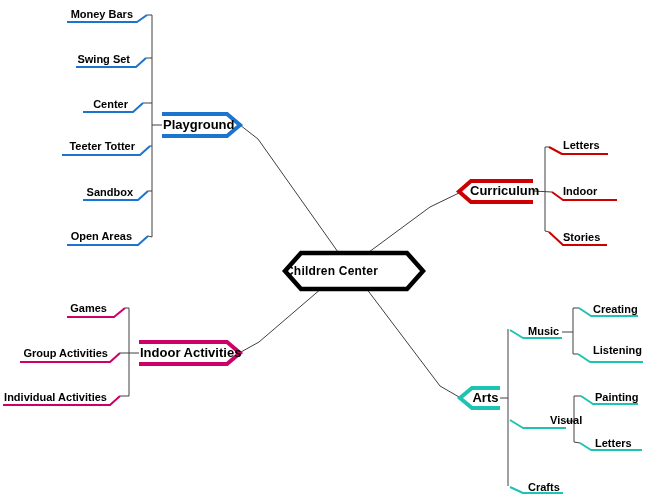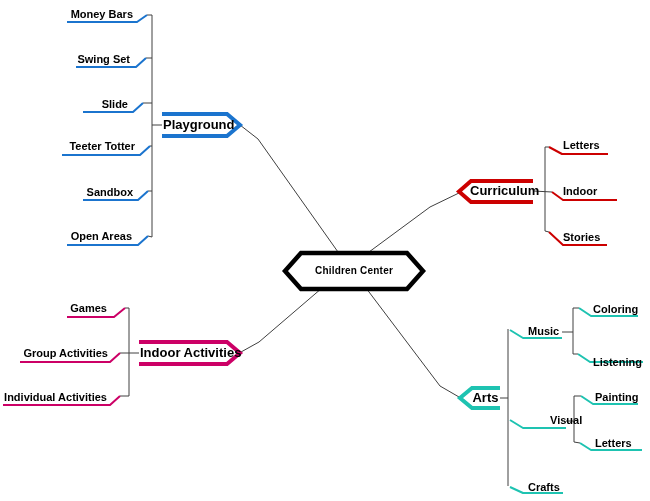--- a/index.html
+++ b/index.html
@@ -6,21 +6,21 @@
   .canvas{
     position:relative;width:650px;height:501px;background:#ffffff;
     font-family:"Liberation Sans","DejaVu Sans",sans-serif;overflow:hidden;
   }
   .canvas svg{position:absolute;left:0;top:0;}
   .lbl{
     position:absolute;font-weight:bold;font-size:11px;line-height:12px;
     white-space:nowrap;color:#000;
   }
   .b{font-size:13px;text-align:center;}
-  .c{font-size:10px;text-align:center;letter-spacing:0.2px;}
+  .c{font-size:12px;text-align:left;letter-spacing:0.2px;}
 </style>
 </head>
 <body>
 
 <div class="canvas">
 
   <svg width="650" height="501" viewBox="0 0 650 501">
 
     <g stroke="#404040" stroke-width="1" fill="none" stroke-linejoin="round">
       <path d="M152,15 V237 M147,15 H152 M146,58 H152 M143,103 H152 M150,146 H152 M148,191 H152 M148,236 L152,237 M152,125 H162 M240,125 L258,139 L338,252"></path>
@@ -69,35 +69,35 @@
 
   <div class="lbl c" style="left:285px;top:265px;width:138px;">Children Center</div>
 
   <div class="lbl b" style="left:163px;top:119px;width:65px;">Playground</div>
   <div class="lbl b" style="left:470px;top:185px;width:64px;">Curriculum</div>
   <div class="lbl b" style="left:140px;top:347px;width:88px;text-align:right;">Indoor Activities</div>
   <div class="lbl b" style="left:470px;top:392px;width:31px;">Arts</div>
 
   <div class="lbl" style="right:517px;top:8px;">Money Bars</div>
   <div class="lbl" style="right:520px;top:53px;">Swing Set</div>
-  <div class="lbl" style="right:522px;top:98px;">Slide</div>
+  <div class="lbl" style="right:522px;top:98px;">Center</div>
   <div class="lbl" style="right:515px;top:140px;">Teeter Totter</div>
   <div class="lbl" style="right:517px;top:186px;text-align:right;">Sandbox</div>
   <div class="lbl" style="right:518px;top:230px;">Open Areas</div>
 
   <div class="lbl" style="left:563px;top:139px;text-align:center;">Letters</div>
   <div class="lbl" style="left:563px;top:185px;">Indoor</div>
   <div class="lbl" style="left:563px;top:231px;">Stories</div>
 
   <div class="lbl" style="right:543px;top:302px;">Games</div>
   <div class="lbl" style="right:542px;top:347px;">Group Activities</div>
   <div class="lbl" style="right:543px;top:391px;">Individual Activities</div>
 
   <div class="lbl" style="left:528px;top:325px;">Music</div>
   <div class="lbl" style="left:550px;top:414px;">Visual</div>
   <div class="lbl" style="left:528px;top:481px;">Crafts</div>
 
-  <div class="lbl" style="left:593px;top:303px;">Coloring</div>
-  <div class="lbl" style="left:593px;top:356px;">Listening</div>
+  <div class="lbl" style="left:593px;top:303px;">Creating</div>
+  <div class="lbl" style="left:593px;top:344px;">Listening</div>
   <div class="lbl" style="left:595px;top:391px;">Painting</div>
   <div class="lbl" style="left:595px;top:437px;">Letters</div>
 
 </div>
 
 </body></html>

